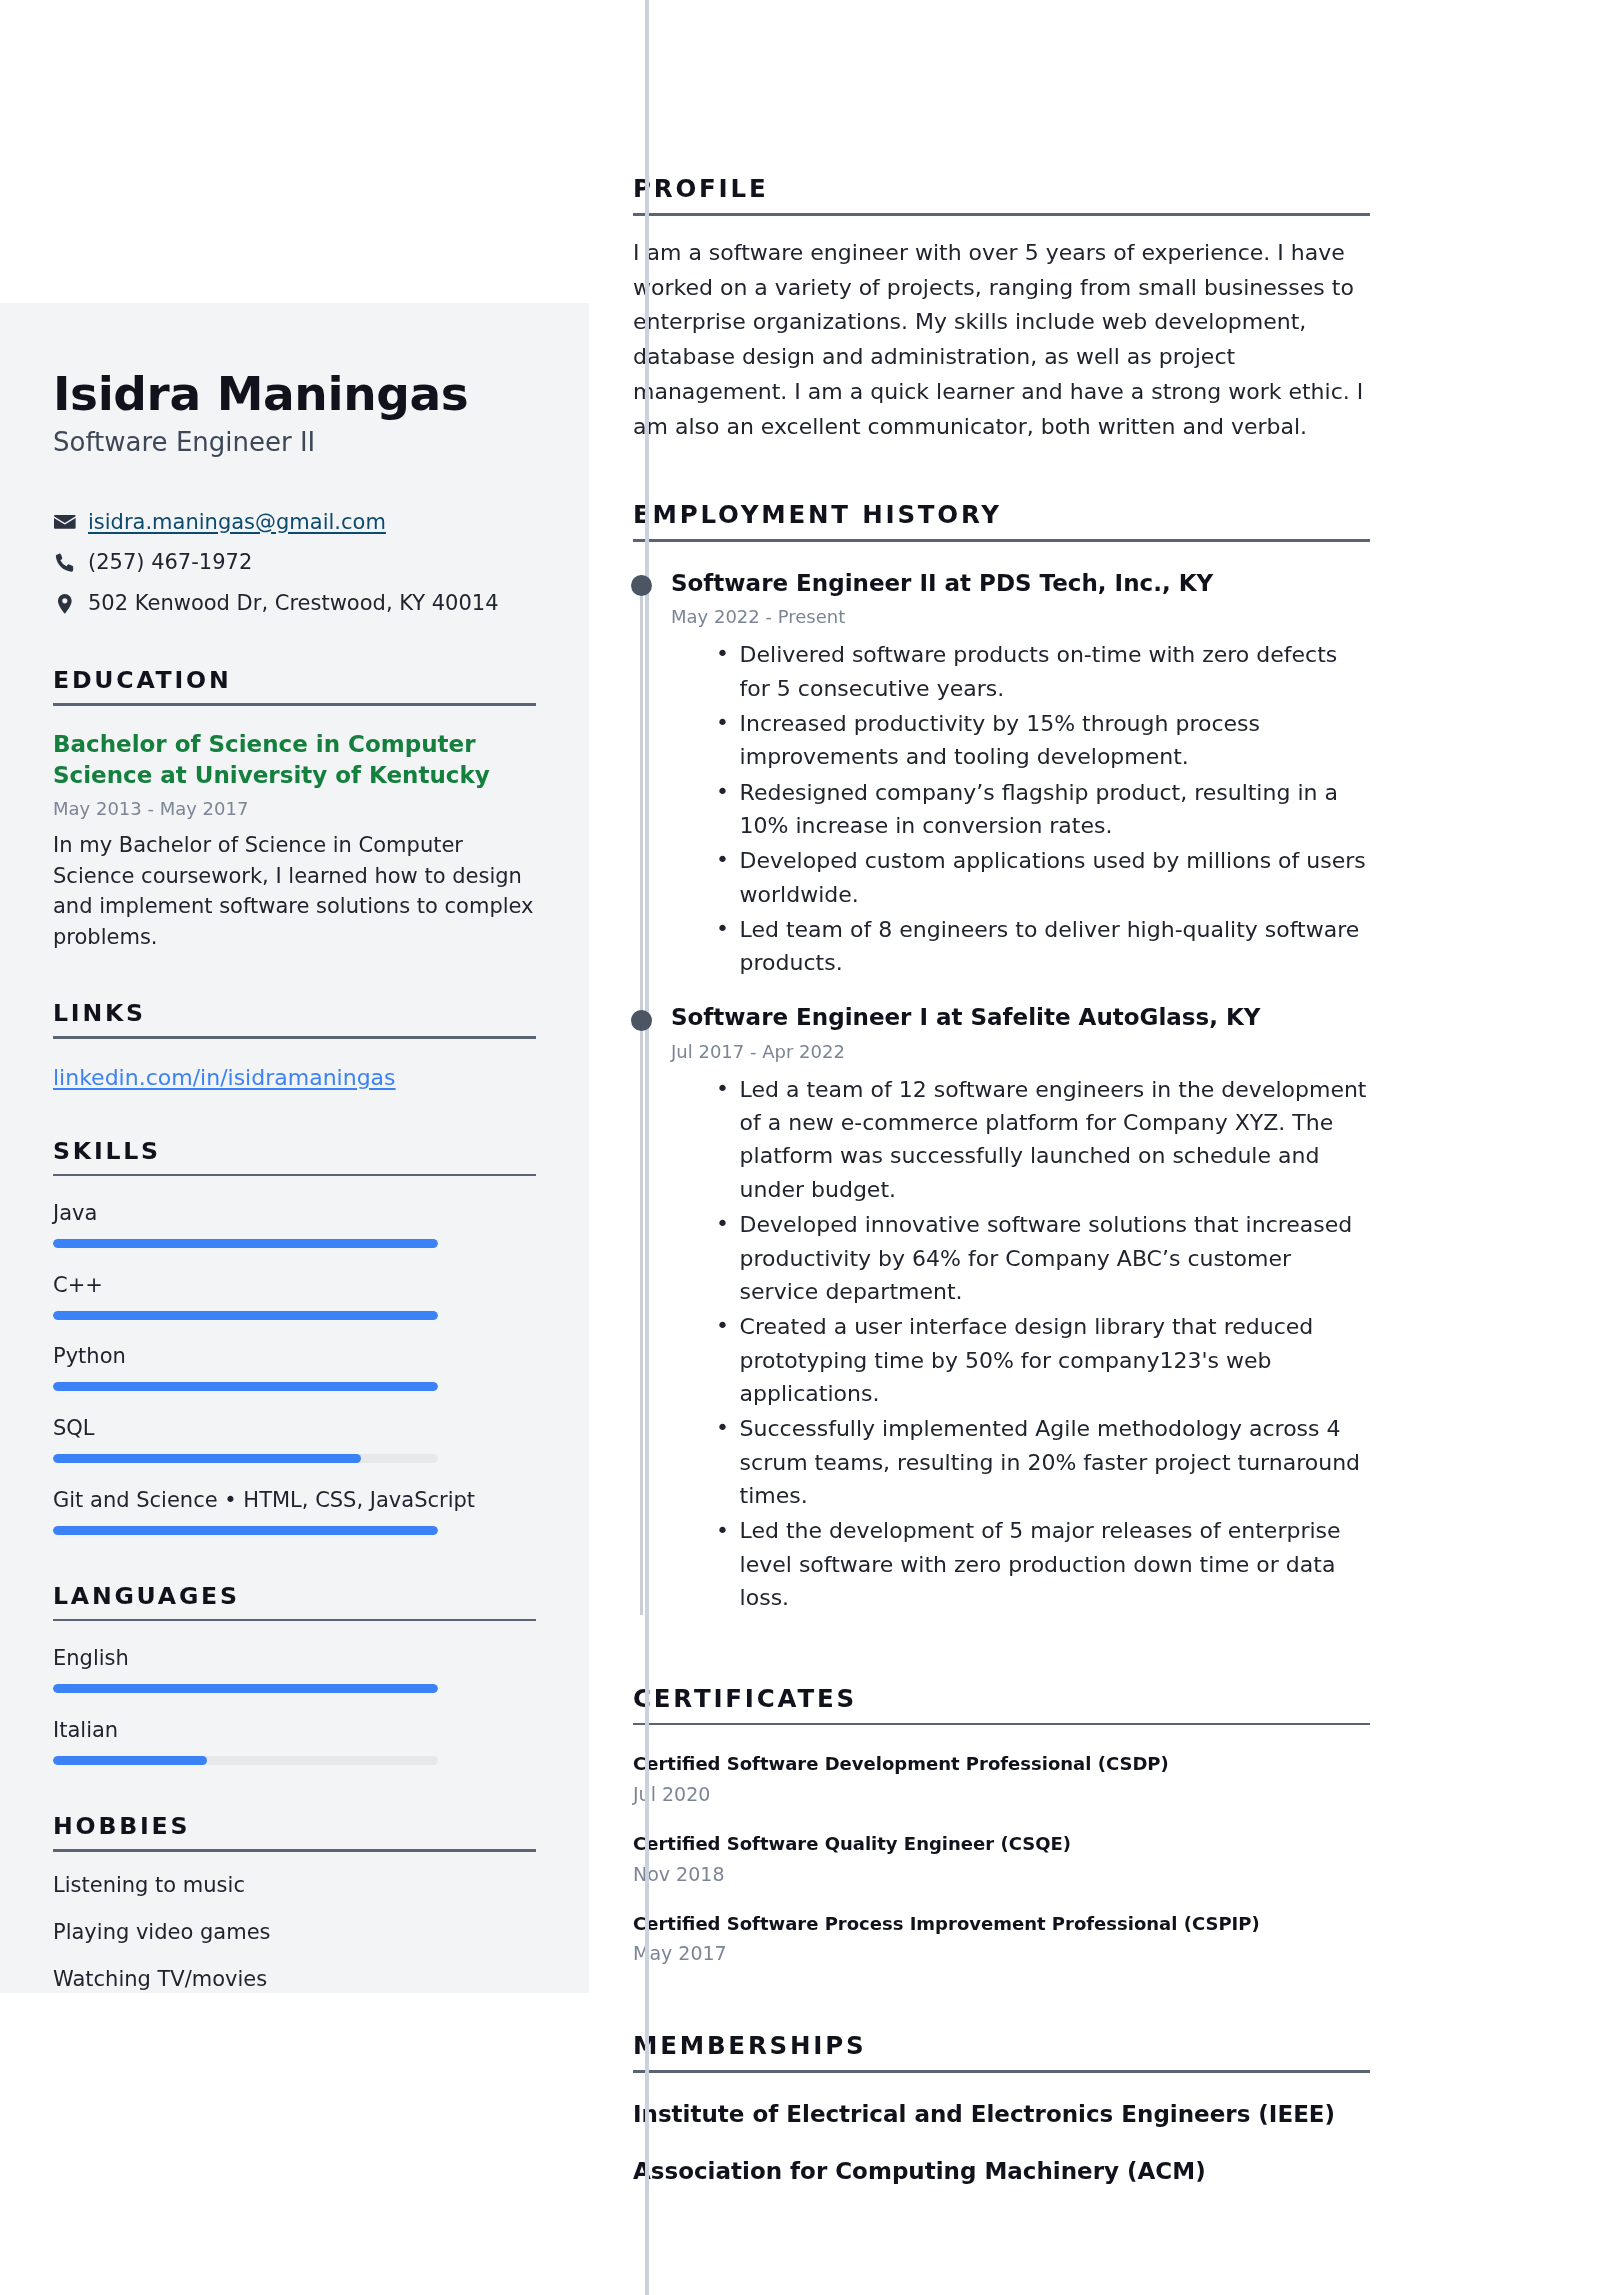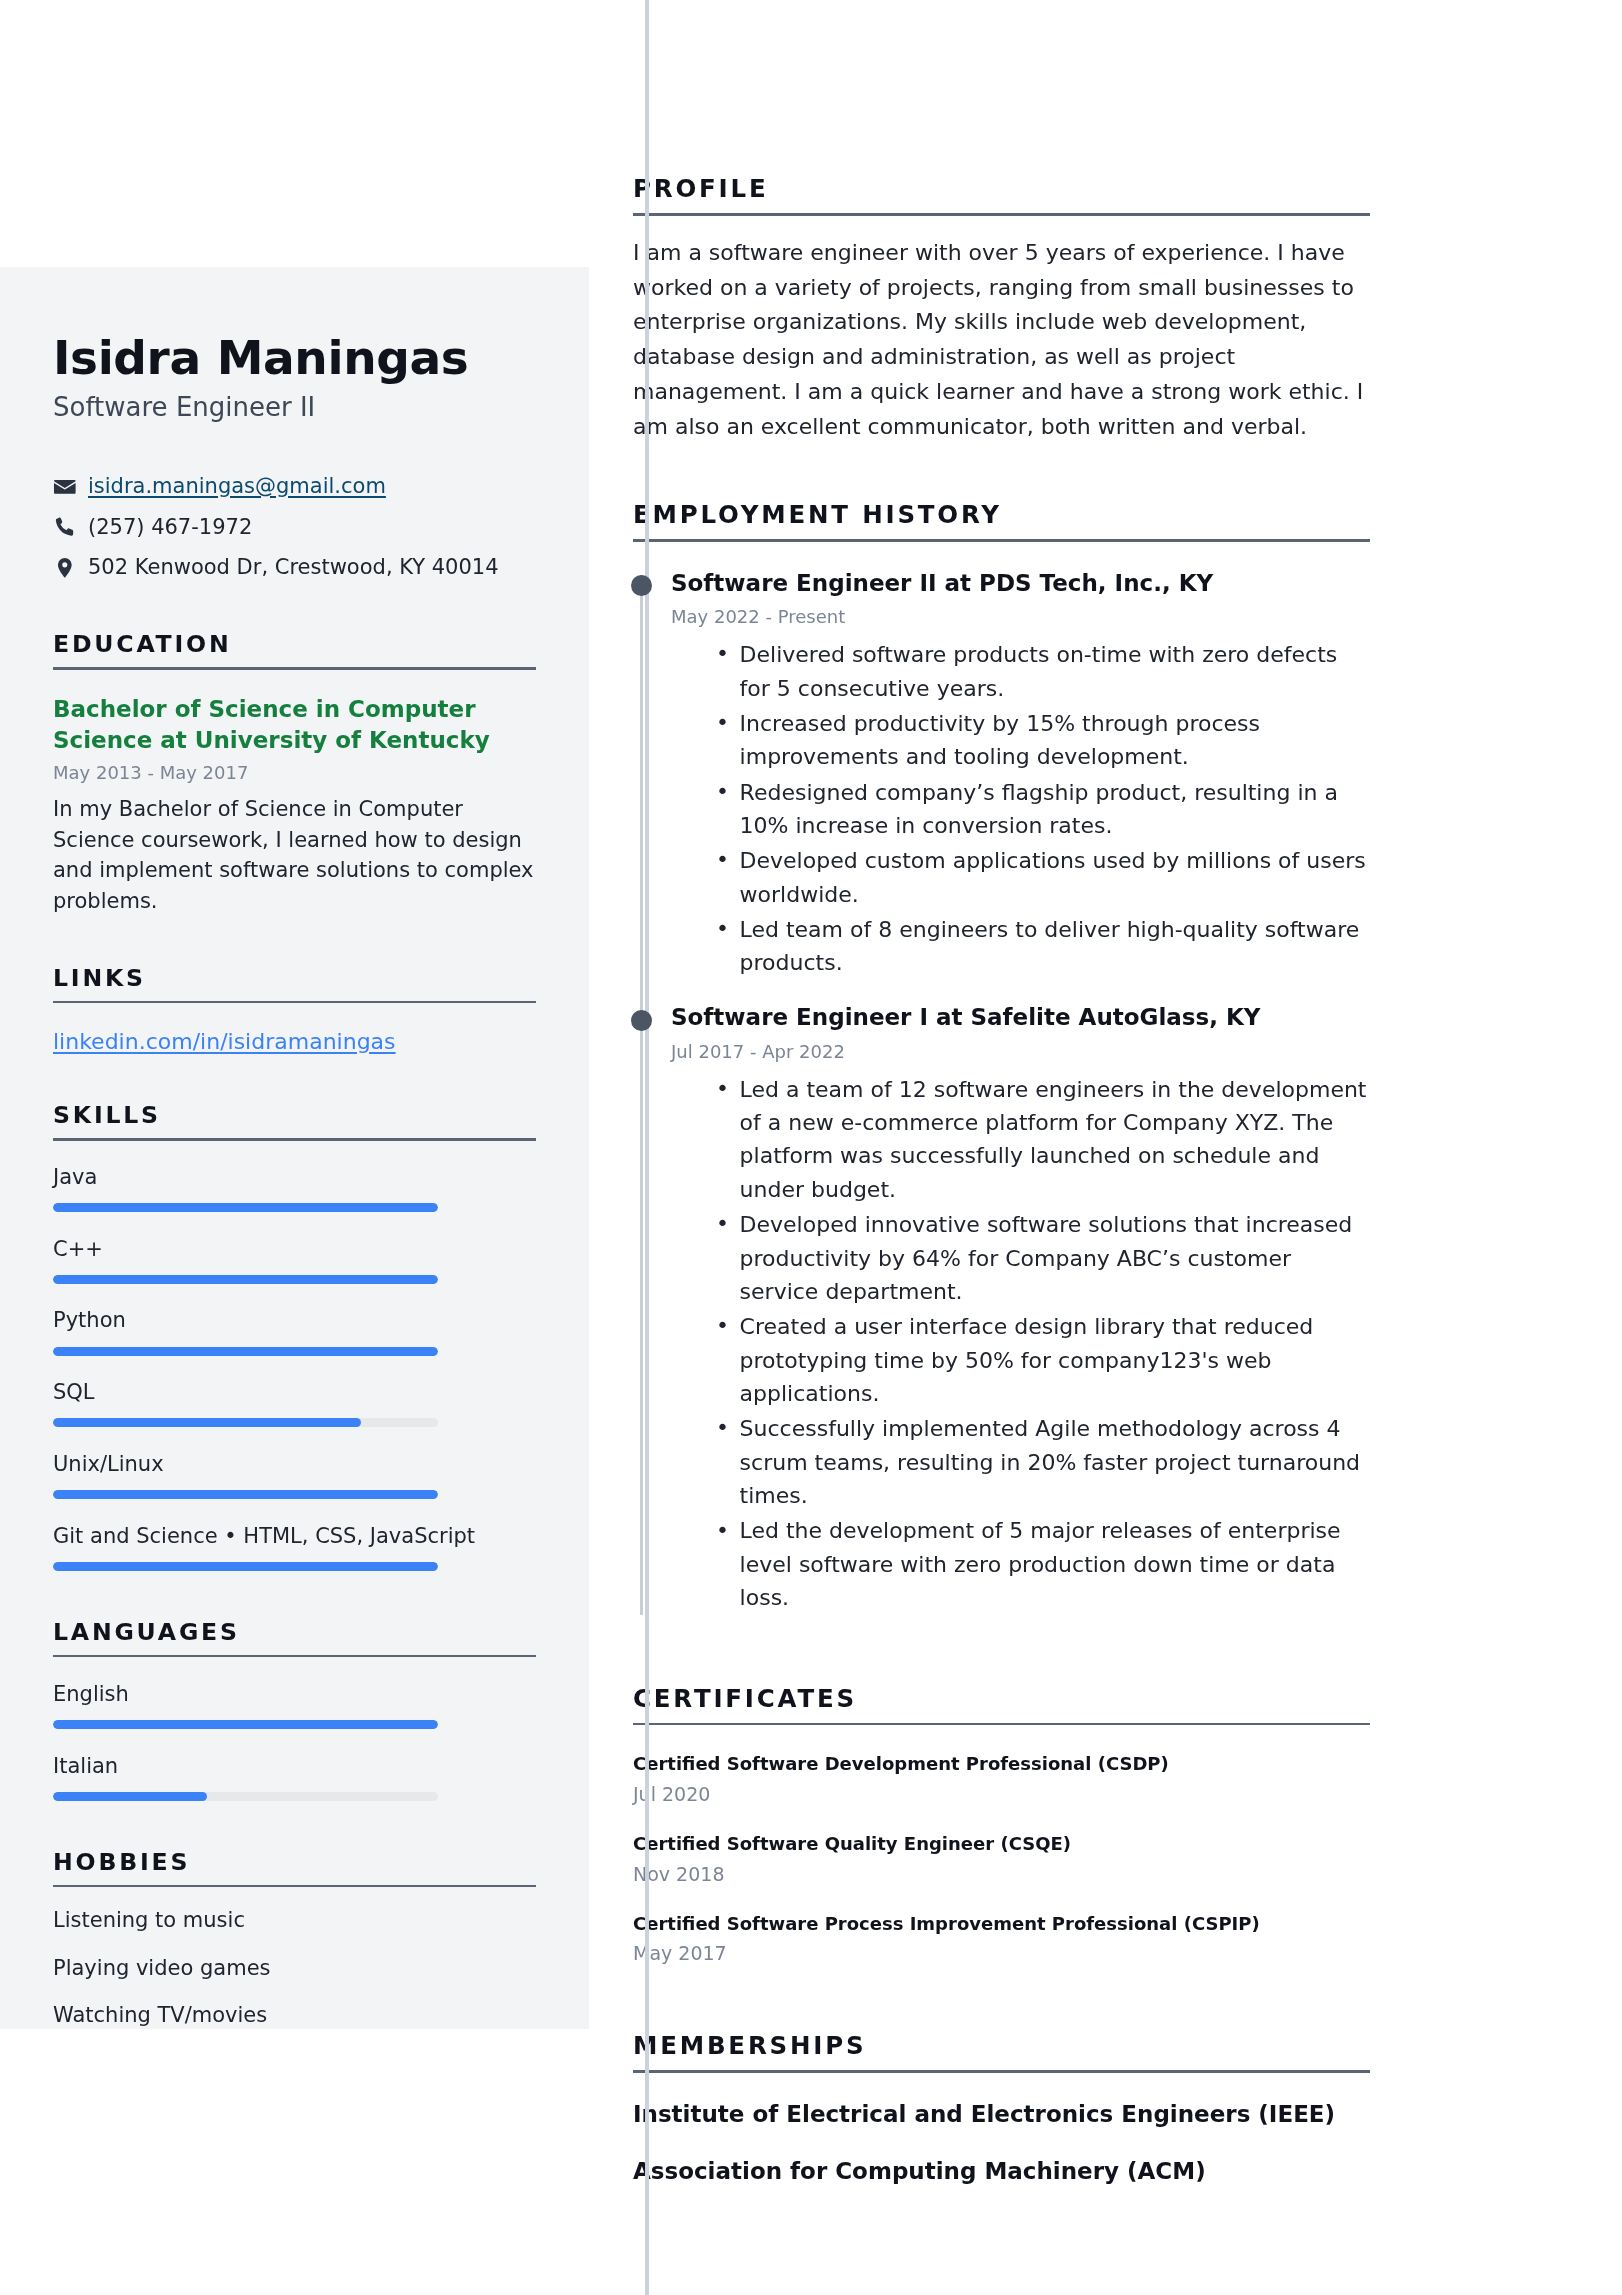--- a/index.html
+++ b/index.html
@@ -336,26 +336,20 @@
           <div class="bar-row">
             <div class="bar-label">Python</div>
             <div class="bar-track">
               <div class="bar-fill" style="width: 100%;"></div>
             </div>
           </div>
           <div class="bar-row">
             <div class="bar-label">SQL</div>
             <div class="bar-track">
               <div class="bar-fill" style="width: 80%;"></div>
-            </div>
-          </div>
-          <div class="bar-row">
-            <div class="bar-label">Unix/Linux</div>
-            <div class="bar-track">
-              <div class="bar-fill" style="width: 100%;"></div>
             </div>
           </div>
           <div class="bar-row">
             <div class="bar-label">Git and Science  • HTML, CSS, JavaScript</div>
             <div class="bar-track">
               <div class="bar-fill" style="width: 100%;"></div>
             </div>
           </div>
         </div>
     </section>

